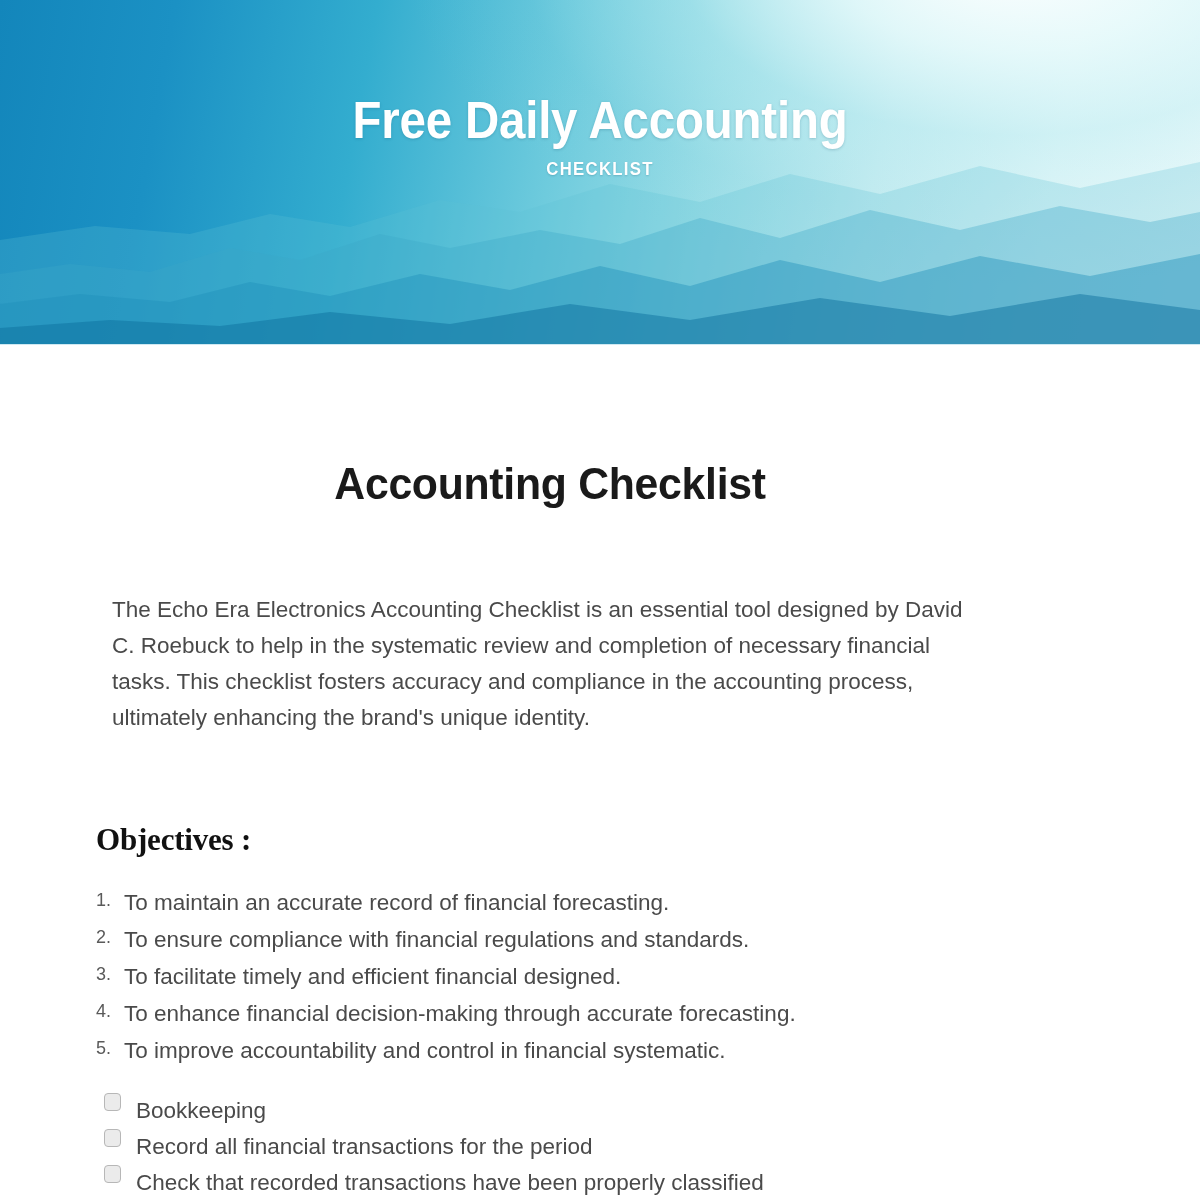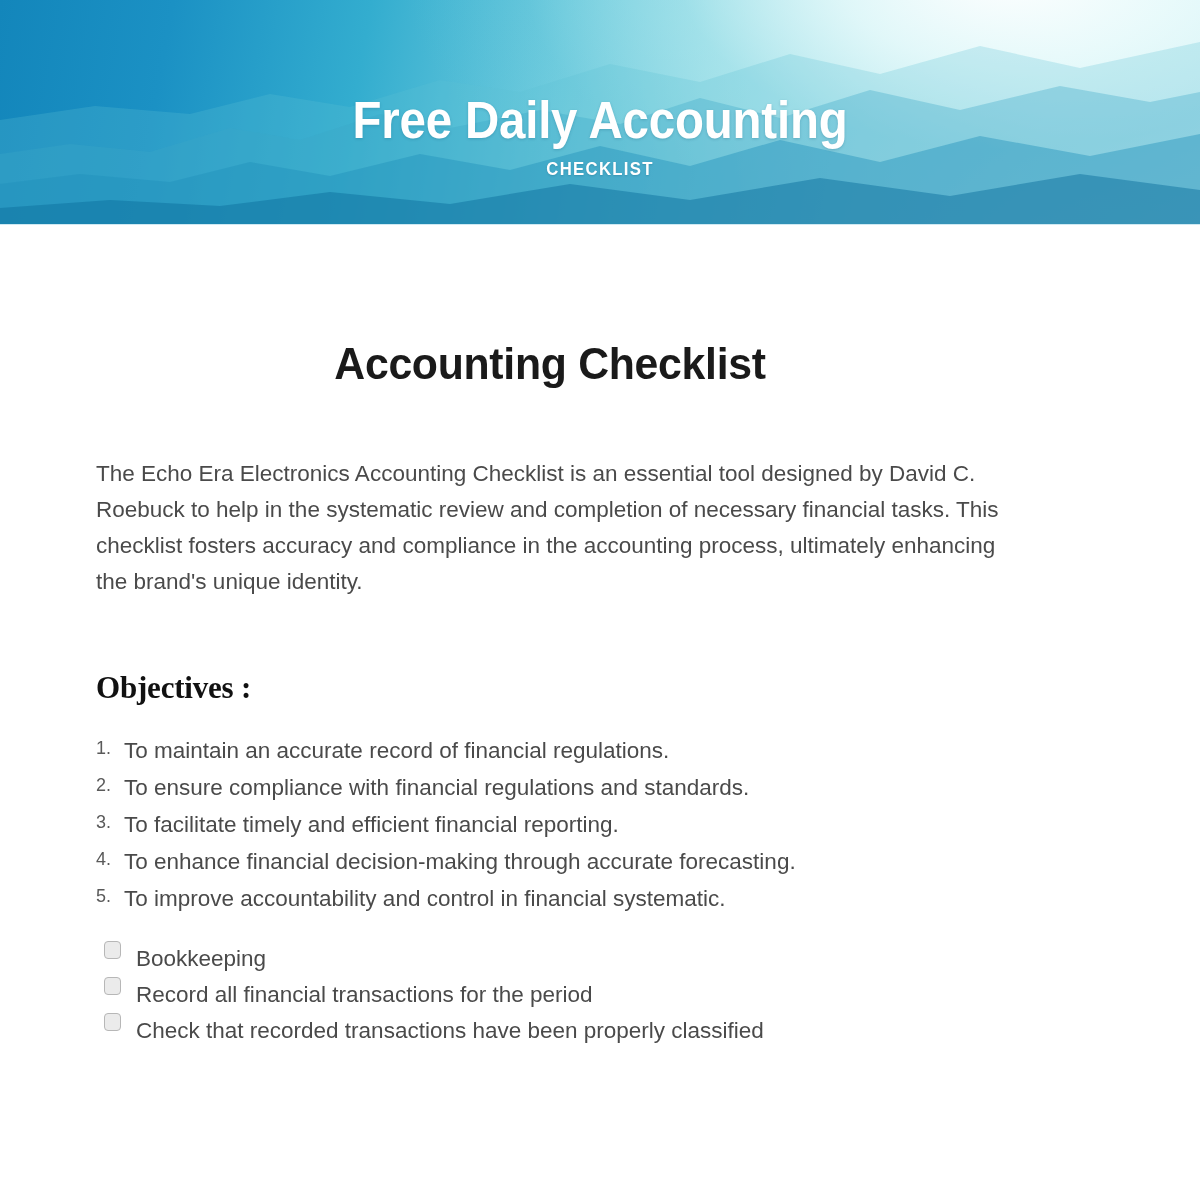--- a/index.html
+++ b/index.html
@@ -14,21 +14,21 @@
   }
   body {
     font-family: "Liberation Sans", "DejaVu Sans", sans-serif;
     -webkit-font-smoothing: antialiased;
   }
 
   
   .hero {
     position: relative;
     width: 1200px;
-    height: 225px;
+    height: 345px;
     overflow: hidden;
     background: #1b8cc0;
     border-bottom: 1px solid #cfe9f2;
   }
   .hero-sky {
     position: absolute;
     inset: 0;
     background:
       radial-gradient(ellipse 780px 420px at 84% -12%,
           rgba(255,255,255,0.97) 0%,
@@ -98,21 +98,21 @@
     text-align: center;
     font-family: "Liberation Sans Narrow", "Liberation Sans", sans-serif;
     font-size: 45px;
     font-weight: bold;
     letter-spacing: -0.3px;
     color: #1a1a1a;
     transform: scaleX(0.95);
   }
 
   .intro {
-    margin: 0;
+    margin: 16px;
     padding-top: 66px;
     font-family: "Liberation Sans Narrow", "Liberation Sans", sans-serif;
     font-size: 22.5px;
     line-height: 36px;
     color: #4a4a4a;
     max-width: 1008px;
     transform-origin: left top;
   }
 
   .section-heading {
@@ -203,27 +203,27 @@
 <main class="doc">
 
   <h2 class="doc-title">Accounting Checklist</h2>
 
   <p class="intro">The Echo Era Electronics Accounting Checklist is an essential tool designed by David C. Roebuck to help in the systematic review and completion of necessary financial tasks. This checklist fosters accuracy and compliance in the accounting process, ultimately enhancing the brand's unique identity.</p>
 
   <h3 class="section-heading">Objectives :</h3>
 
   <ol class="objectives">
     <li>
-      <span class="num">1</span><span>To maintain an accurate record of financial regulations.</span>
+      <span class="num">1</span><span>To maintain an accurate record of financial forecasting.</span>
     </li>
     <li>
       <span class="num">2</span><span>To ensure compliance with financial regulations and standards.</span>
     </li>
     <li>
-      <span class="num">3</span><span>To facilitate timely and efficient financial reporting.</span>
+      <span class="num">3</span><span>To facilitate timely and efficient financial designed.</span>
     </li>
     <li>
       <span class="num">4</span><span>To enhance financial decision-making through accurate forecasting.</span>
     </li>
     <li>
       <span class="num">5</span><span>To improve accountability and control in financial systematic.</span>
     </li>
   </ol>
 
 

